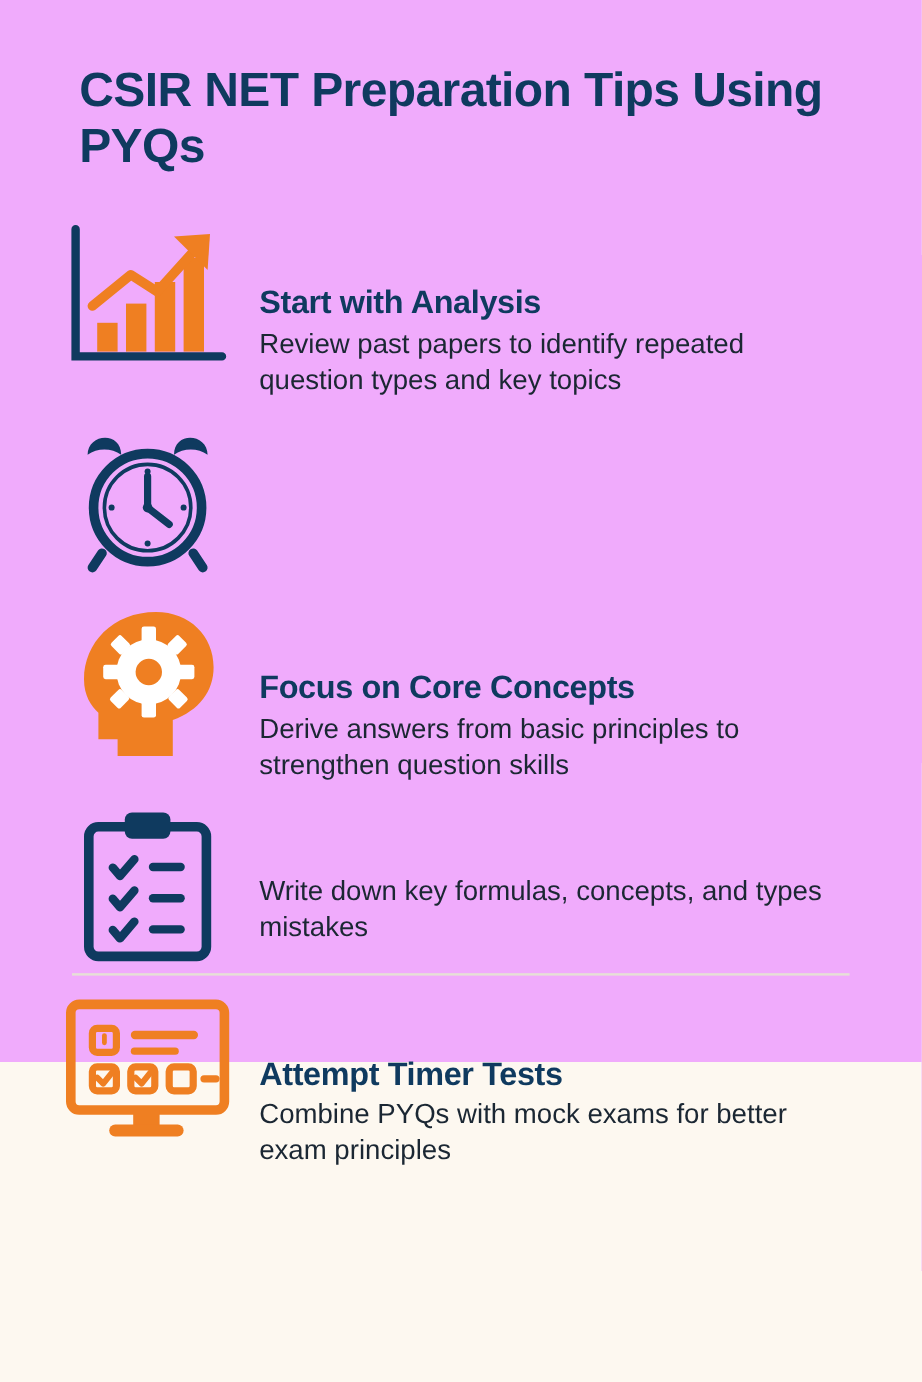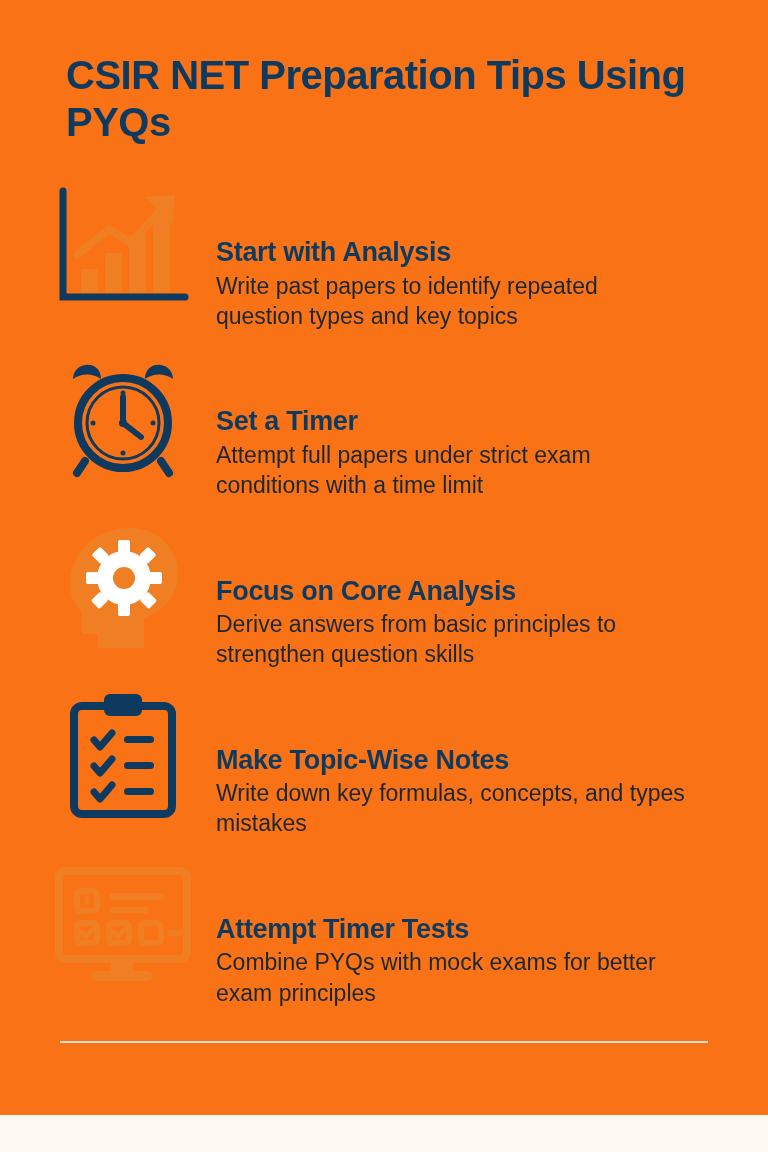--- a/index.html
+++ b/index.html
@@ -9,25 +9,25 @@
   body {
     width: 768px;
     height: 1152px;
     background: #fdf8f0;
     font-family: "Liberation Sans", sans-serif;
     color: #123a5e;
     overflow: hidden;
   }
   .page {
     width: 768px;
-    height: 1115px;
+    height: 885px;
     position: relative;
     box-sizing: border-box;
     padding: 52px 48px 0 48px;
-    background: #f97316;
+    background: #f0abfc;
   }
   .title {
     font-size: 40px;
     line-height: 1.18;
     font-weight: bold;
     color: #0f3a5f;
     letter-spacing: -0.5px;
     margin: 0 0 36px 18px;
     max-width: 700px;
   }
@@ -95,21 +95,21 @@
           <rect x="28" y="84" width="17" height="24" fill="#ef7f22"></rect>
           <rect x="52" y="68" width="17" height="40" fill="#ef7f22"></rect>
           <rect x="76" y="50" width="17" height="58" fill="#ef7f22"></rect>
           <rect x="100" y="30" width="17" height="78" fill="#ef7f22"></rect>
           <path d="M24 70 L56 44 L78 58 L116 16" fill="none" stroke="#ef7f22" stroke-width="8" stroke-linecap="round" stroke-linejoin="round"></path>
           <path d="M92 12 L122 10 L120 40 Z" fill="#ef7f22"></path>
         </svg>
       </div>
       <div class="tip-body">
         <p class="tip-heading">Start with Analysis</p>
-        <p class="tip-text">Write past papers to identify repeated question types and key topics</p>
+        <p class="tip-text">Review past papers to identify repeated question types and key topics</p>
       </div>
     </div>
 
     <div class="tip">
       <div class="tip-icon">
         <svg width="132" height="128" viewBox="0 0 132 128" xmlns="http://www.w3.org/2000/svg">
           <path d="M16 26 C16 8, 44 6, 44 26 C36 20, 24 20, 16 26 Z" fill="#0f3a5f"></path>
           <path d="M116 26 C116 8, 88 6, 88 26 C96 20, 108 20, 116 26 Z" fill="#0f3a5f"></path>
           <circle cx="66" cy="70" r="45" fill="none" stroke="#0f3a5f" stroke-width="8"></circle>
           <circle cx="66" cy="70" r="36" fill="none" stroke="#0f3a5f" stroke-width="3"></circle>
@@ -117,24 +117,20 @@
           <path d="M66 70 L66 44" stroke="#0f3a5f" stroke-width="6" stroke-linecap="round"></path>
           <path d="M66 70 L84 84" stroke="#0f3a5f" stroke-width="6" stroke-linecap="round"></path>
           <circle cx="66" cy="40" r="2.5" fill="#0f3a5f"></circle>
           <circle cx="96" cy="70" r="2.5" fill="#0f3a5f"></circle>
           <circle cx="66" cy="100" r="2.5" fill="#0f3a5f"></circle>
           <circle cx="36" cy="70" r="2.5" fill="#0f3a5f"></circle>
           <path d="M28 108 L20 120" stroke="#0f3a5f" stroke-width="8" stroke-linecap="round"></path>
           <path d="M104 108 L112 120" stroke="#0f3a5f" stroke-width="8" stroke-linecap="round"></path>
         </svg>
       </div>
-      <div class="tip-body">
-        <p class="tip-heading">Set a Timer</p>
-        <p class="tip-text">Attempt full papers under strict exam conditions with a time limit</p>
-      </div>
     </div>
 
     <div class="tip">
       <div class="tip-icon">
         <svg width="126" height="130" viewBox="0 0 126 130" xmlns="http://www.w3.org/2000/svg">
           <path d="M70 6 C34 6, 10 32, 10 62 C10 76, 16 84, 22 90 L22 112 L38 112 L38 126 L84 126 L84 96 C106 88, 118 72, 118 52 C118 26, 98 6, 70 6 Z" fill="#ef7f22"></path>
           <circle cx="64" cy="56" r="27" fill="#ffffff"></circle>
           <circle cx="64" cy="56" r="11" fill="#ef7f22"></circle>
           <g fill="#ffffff">
             <rect x="58" y="18" width="12" height="14" rx="2"></rect>
@@ -142,40 +138,39 @@
             <rect x="26" y="50" width="14" height="12" rx="2"></rect>
             <rect x="88" y="50" width="14" height="12" rx="2"></rect>
             <rect x="34" y="27" width="12" height="13" rx="2" transform="rotate(-45 40 33)"></rect>
             <rect x="82" y="72" width="12" height="13" rx="2" transform="rotate(-45 88 78)"></rect>
             <rect x="82" y="27" width="12" height="13" rx="2" transform="rotate(45 88 33)"></rect>
             <rect x="34" y="72" width="12" height="13" rx="2" transform="rotate(45 40 78)"></rect>
           </g>
         </svg>
       </div>
       <div class="tip-body">
-        <p class="tip-heading">Focus on Core Analysis</p>
+        <p class="tip-heading">Focus on Core Concepts</p>
         <p class="tip-text">Derive answers from basic principles to strengthen question skills</p>
       </div>
     </div>
 
     <div class="tip">
       <div class="tip-icon">
         <svg width="110" height="128" viewBox="0 0 110 128" xmlns="http://www.w3.org/2000/svg">
           <rect x="6" y="14" width="98" height="108" rx="8" fill="none" stroke="#0f3a5f" stroke-width="8"></rect>
           <rect x="36" y="2" width="38" height="22" rx="6" fill="#0f3a5f"></rect>
           <path d="M26 48 L32 55 L44 41" fill="none" stroke="#0f3a5f" stroke-width="7" stroke-linecap="round" stroke-linejoin="round"></path>
           <path d="M26 74 L32 81 L44 67" fill="none" stroke="#0f3a5f" stroke-width="7" stroke-linecap="round" stroke-linejoin="round"></path>
           <path d="M26 100 L32 107 L44 93" fill="none" stroke="#0f3a5f" stroke-width="7" stroke-linecap="round" stroke-linejoin="round"></path>
           <rect x="56" y="44" width="30" height="7" rx="3.5" fill="#0f3a5f"></rect>
           <rect x="56" y="70" width="30" height="7" rx="3.5" fill="#0f3a5f"></rect>
           <rect x="56" y="96" width="30" height="7" rx="3.5" fill="#0f3a5f"></rect>
         </svg>
       </div>
       <div class="tip-body">
-        <p class="tip-heading">Make Topic-Wise Notes</p>
         <p class="tip-text">Write down key formulas, concepts, and types mistakes</p>
       </div>
     </div>
 
     <div class="tip">
       <div class="tip-icon">
         <svg width="140" height="120" viewBox="0 0 140 120" xmlns="http://www.w3.org/2000/svg">
           <rect x="6" y="6" width="128" height="88" rx="7" fill="none" stroke="#ef7f22" stroke-width="8"></rect>
           <rect x="24" y="26" width="20" height="20" rx="4" fill="none" stroke="#ef7f22" stroke-width="6"></rect>
           <path d="M34 32 L34 38" stroke="#ef7f22" stroke-width="4" stroke-linecap="round"></path>

